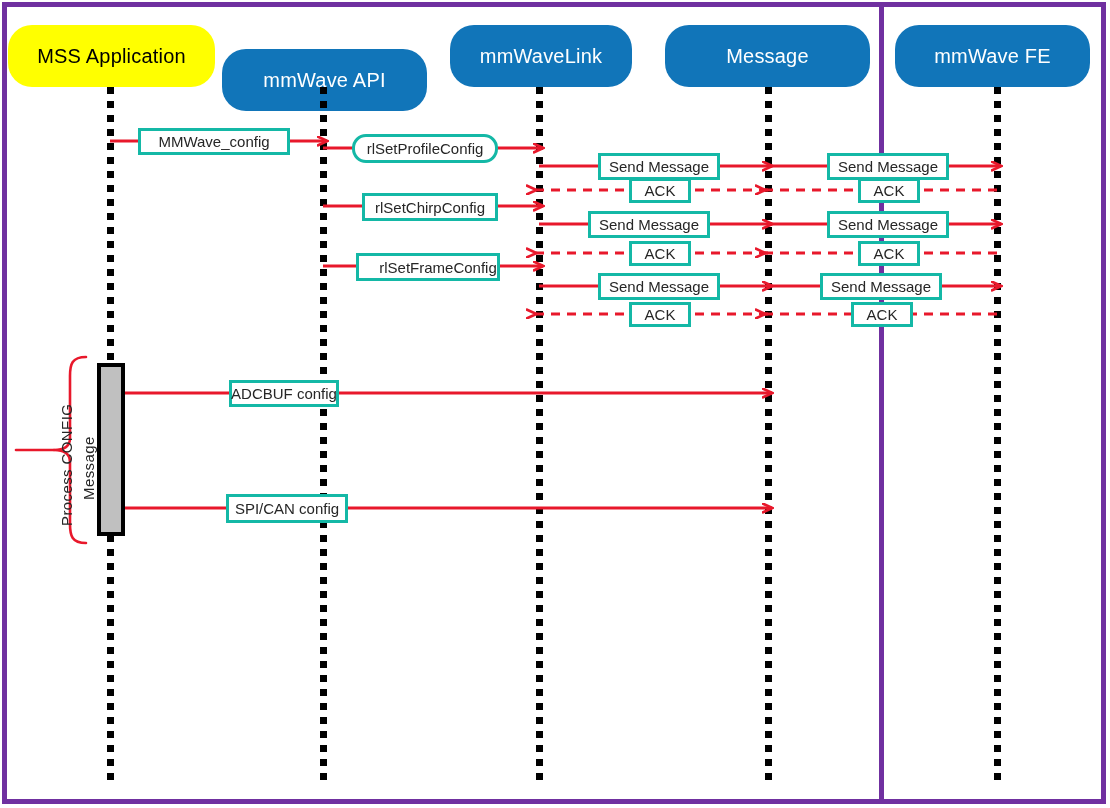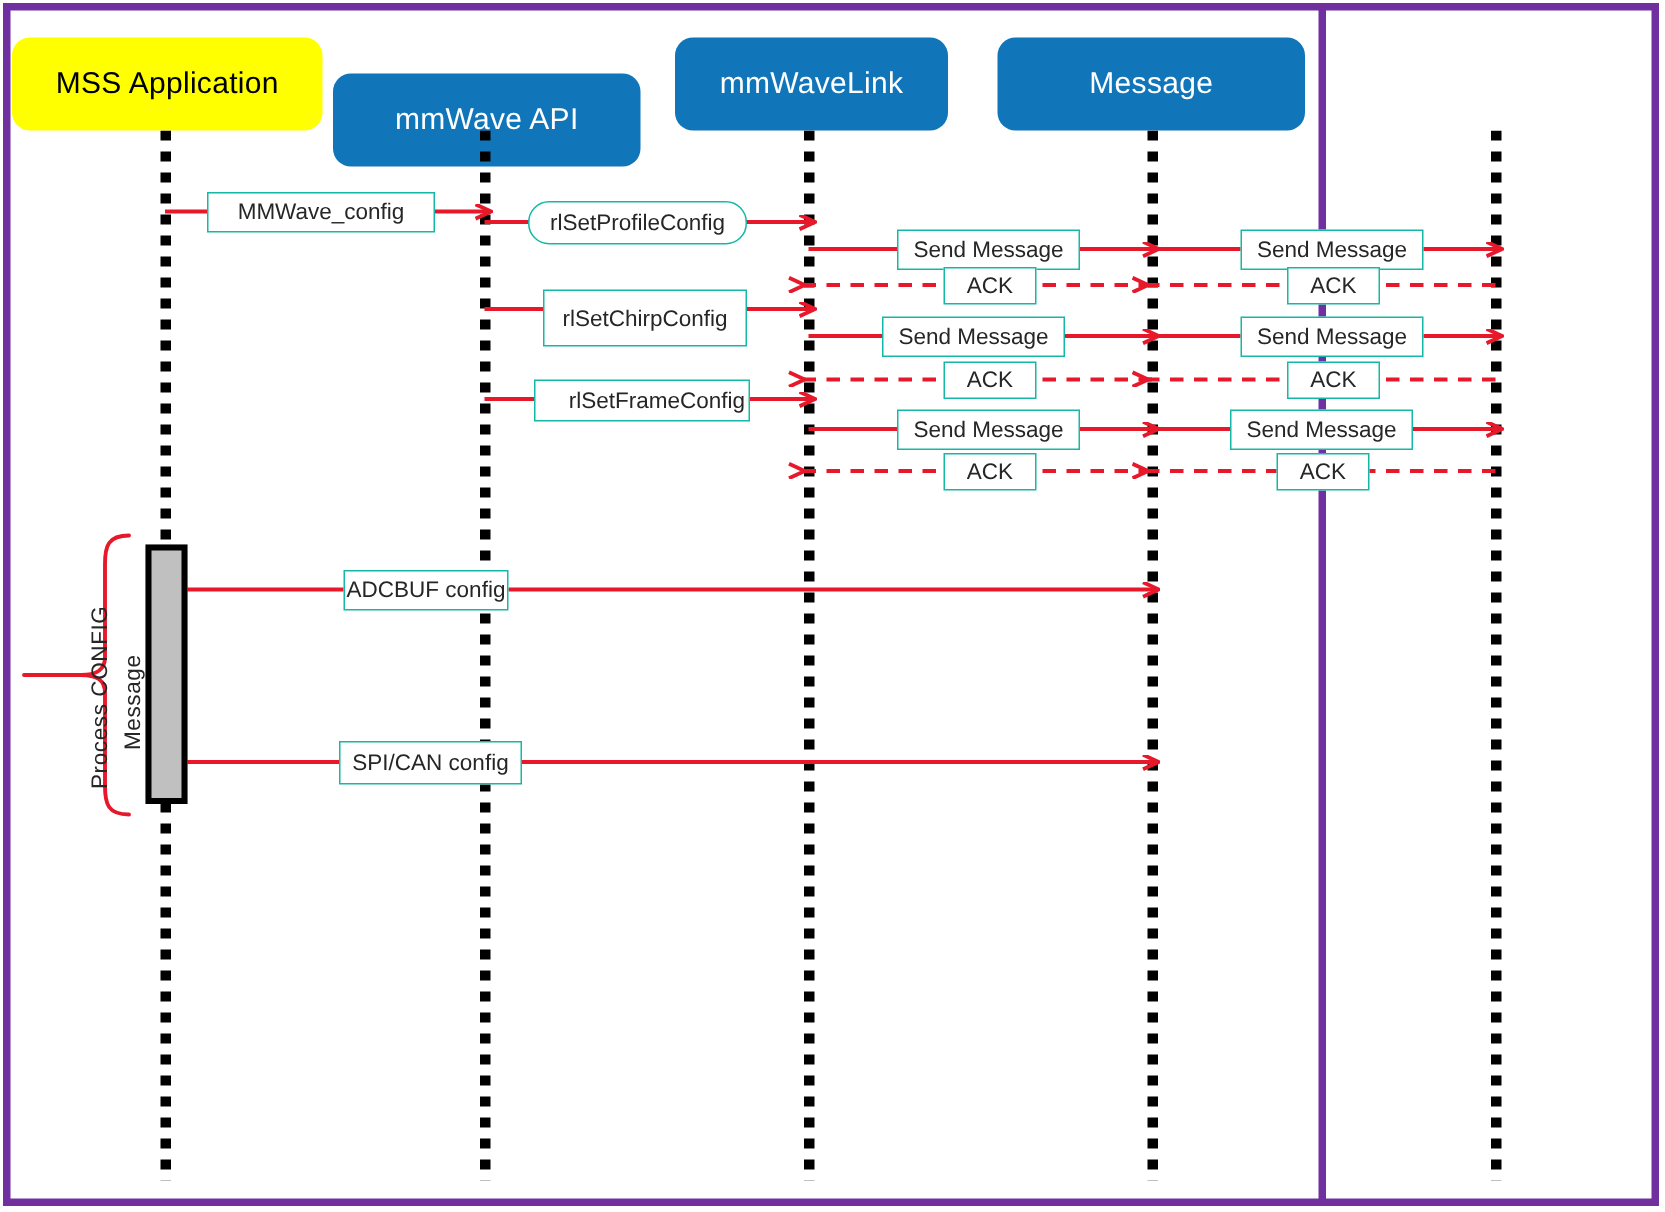--- a/index.html
+++ b/index.html
@@ -19,41 +19,41 @@
     background:#ffffff;
   }
   #divider{
     position:absolute;top:2px;left:879px;
     width:5px;height:802px;
     background:#7030a0;
   }
   .lane-head{
     position:absolute;
     box-sizing:border-box;
-    border-radius:12px;
+    border-radius:24px;
     display:flex;align-items:center;justify-content:center;
     font-size:20px;
     letter-spacing:.2px;
     text-align:center;
     line-height:1.1;
   }
   .lane-head.blue{background:#1175b9;color:#ffffff;}
   .lane-head.yellow{background:#ffff00;color:#000000;}
   .lifeline{
     position:absolute;
     width:7px;
     background-image:linear-gradient(to bottom,#000 0 7px,transparent 7px 14px);
     background-size:7px 14px;
     background-repeat:repeat-y;
   }
   .msgbox{
     position:absolute;
     box-sizing:border-box;
     background:#ffffff;
-    border:1px solid #14b8a6;
+    border:3px solid #14b8a6;
     color:#262626;
     font-size:15px;
     display:flex;align-items:center;justify-content:center;
     white-space:nowrap;
     z-index:6;
   }
   .arrow-svg{position:absolute;left:0;top:0;width:1110px;height:808px;z-index:4;pointer-events:none;}
   .activation{
     position:absolute;
     box-sizing:border-box;
@@ -85,20 +85,23 @@
     <span>MSS Application</span>
   </div>
   <div class="lane-head blue" style="left:222px;top:25px;width:205px;height:62px;margin-top:24px;">
     <span>mmWave API</span>
   </div>
   <div class="lane-head blue" style="left:450px;top:25px;width:182px;height:62px;">
     <span>mmWaveLink</span>
   </div>
   <div class="lane-head blue" style="left:665px;top:25px;width:205px;height:62px;">
     <span>Message</span>
+  </div>
+  <div class="lane-head blue" style="left:895px;top:25px;width:195px;height:62px;">
+    <span>mmWave  FE</span>
   </div>
 
   <div class="lifeline" style="left:107px;top:87px;height:700px;"></div>
   <div class="lifeline" style="left:320px;top:87px;height:700px;"></div>
   <div class="lifeline" style="left:536px;top:87px;height:700px;"></div>
   <div class="lifeline" style="left:765px;top:87px;height:700px;"></div>
   <div class="lifeline" style="left:994px;top:87px;height:700px;"></div>
 
   <svg class="arrow-svg" viewBox="0 0 1110 808">
     <defs>
@@ -158,21 +161,21 @@
   </div>
   <div class="msgbox" style="left:827px;top:153px;width:122px;height:27px;">
     <span>Send Message</span>
   </div>
   <div class="msgbox" style="left:629px;top:178px;width:62px;height:25px;">
     <span>ACK</span>
   </div>
   <div class="msgbox" style="left:858px;top:178px;width:62px;height:25px;">
     <span>ACK</span>
   </div>
-  <div class="msgbox" style="left:362px;top:193px;width:136px;height:38px;">
+  <div class="msgbox" style="left:362px;top:193px;width:136px;height:28px;">
     <span>rlSetChirpConfig</span>
   </div>
   <div class="msgbox" style="left:588px;top:211px;width:122px;height:27px;">
     <span>Send Message</span>
   </div>
   <div class="msgbox" style="left:827px;top:211px;width:122px;height:27px;">
     <span>Send Message</span>
   </div>
   <div class="msgbox" style="left:629px;top:241px;width:62px;height:25px;">
     <span>ACK</span>

